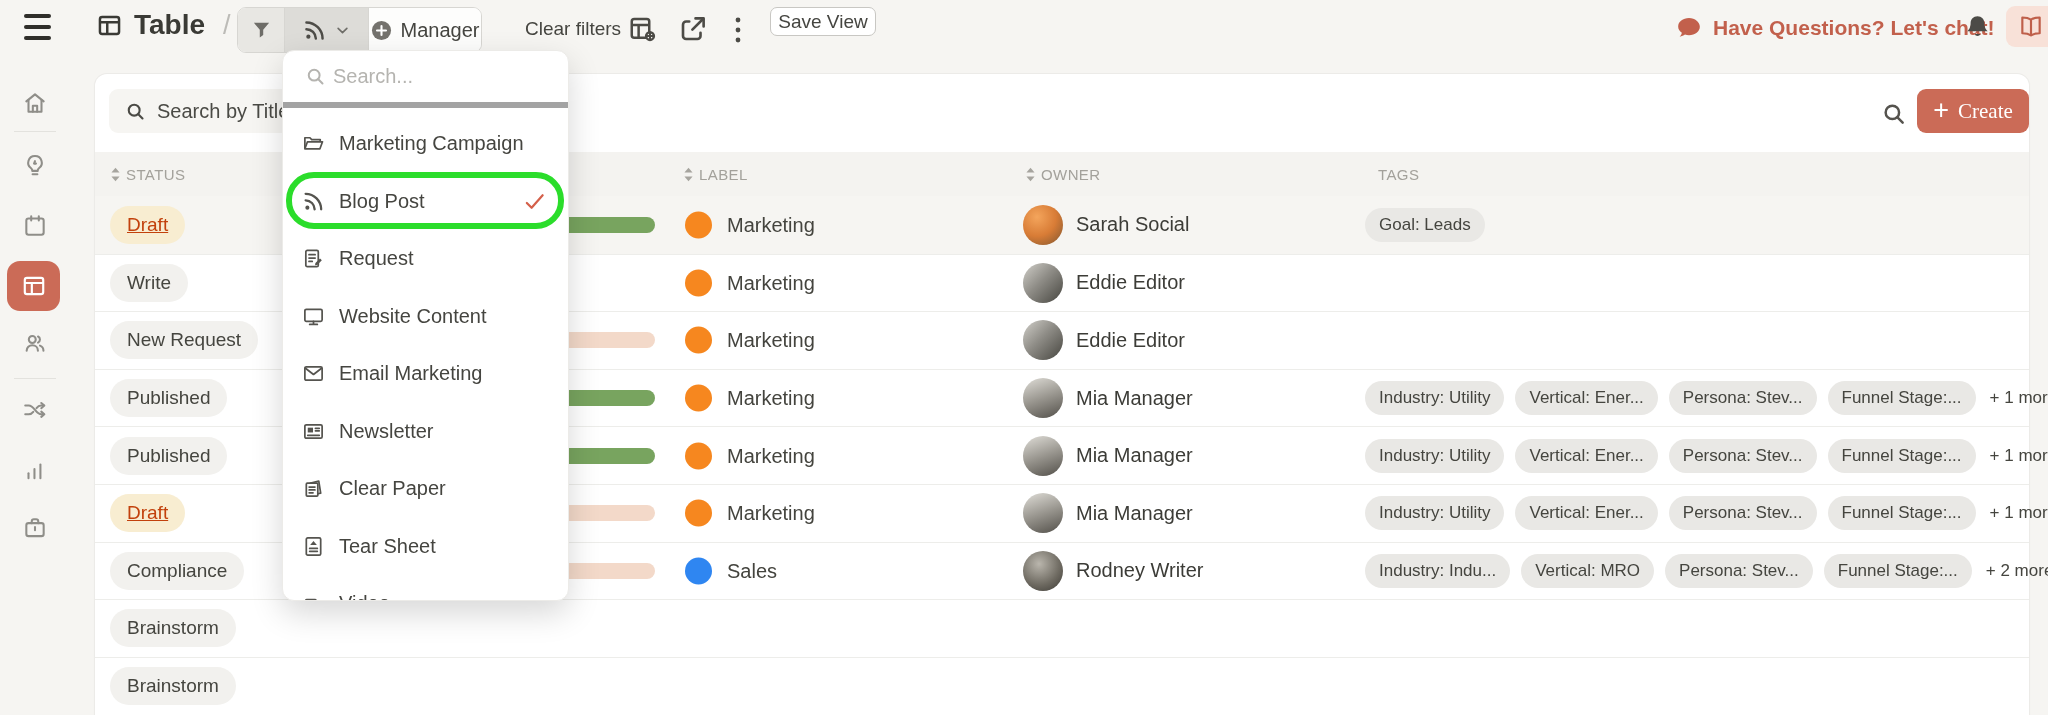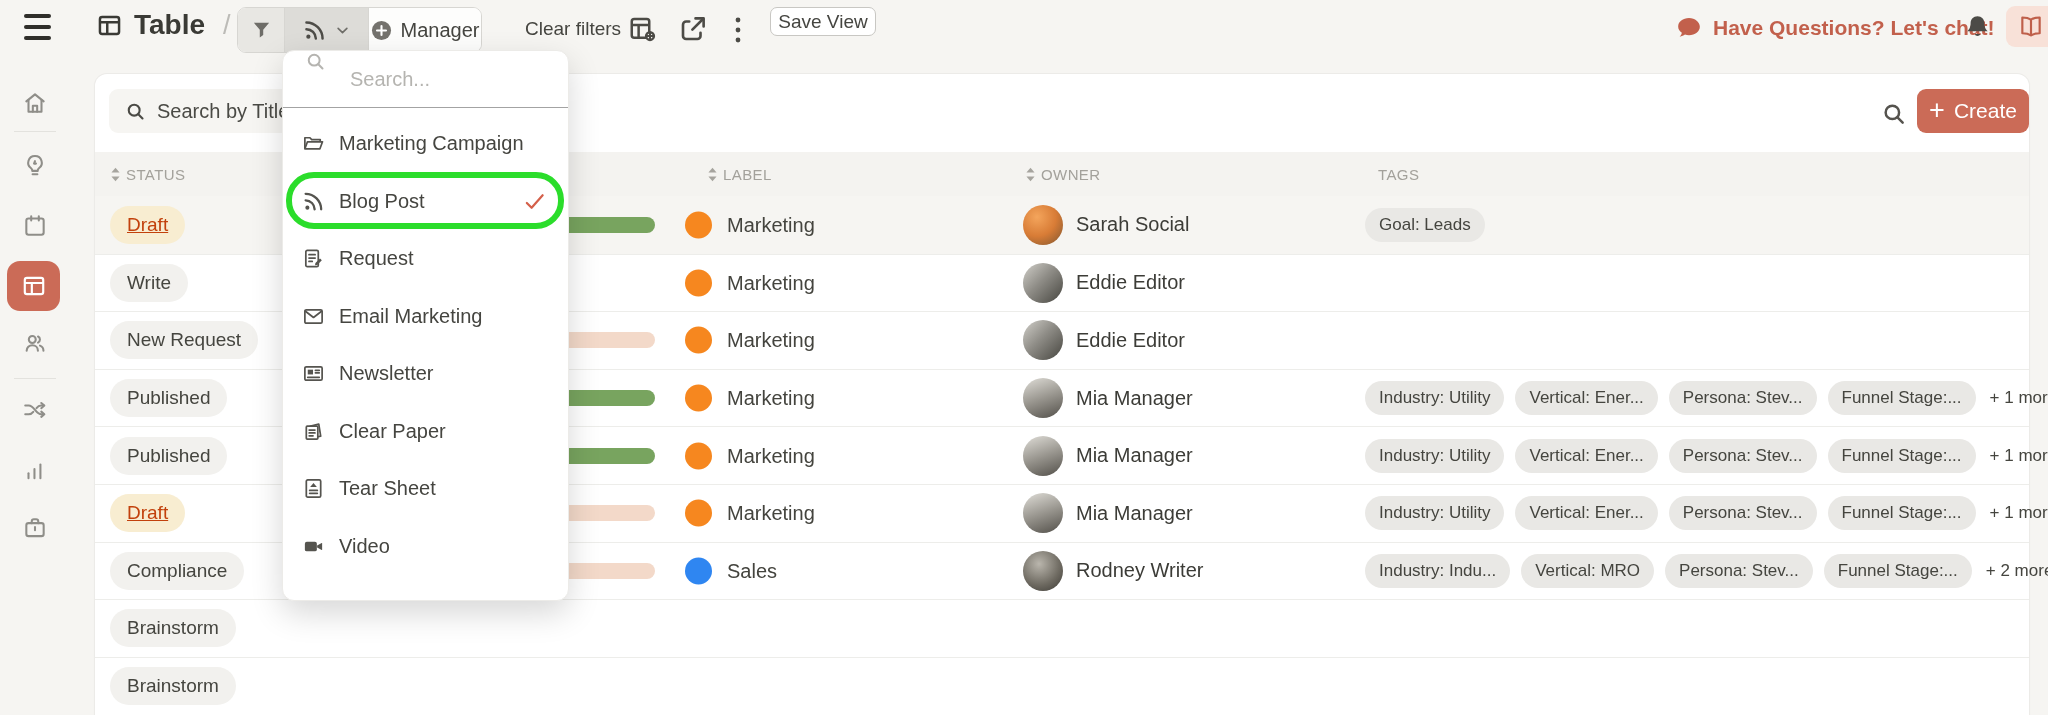--- a/index.html
+++ b/index.html
@@ -35,21 +35,21 @@
   .side-active { position:absolute; left:7px; top:261px; width:53px; height:50px; background:#cb6b57; border-radius:13px; display:flex; align-items:center; justify-content:center; color:#fff; cursor:pointer; }
 
   
   .card { position:absolute; left:95px; top:74px; width:1934px; height:641px; background:#fff; border-radius:12px 12px 0 0; box-shadow:0 0 0 1px #ecebe8, 0 1px 3px rgba(0,0,0,.05); }
   .search-box { position:absolute; left:14px; top:15px; width:458px; height:44px; background:#f6f5f2; border-radius:9px; display:flex; align-items:center; gap:11px; padding-left:16px; color:#4a4a45; }
   .search-box input { border:0; outline:0; background:transparent; font-family:inherit; font-size:20px; color:#4a4a45; width:320px; }
   .search-box input::placeholder { color:#4a4a45; opacity:1; }
   .card-search-icon { position:absolute; left:1786px; top:27px; color:#55534e; cursor:pointer; }
   .create-btn { position:absolute; left:1822px; top:15px; width:112px; height:44px; background:#cb6b57; border-radius:9px; display:flex; align-items:center; justify-content:center; gap:9px; color:#fff; cursor:pointer; }
   .create-btn .plus { font-size:27px; font-weight:400; line-height:1; margin-top:-2px; }
-  .create-btn .lbl { font-size:21px; }
+  .create-btn .lbl { font-size:21px;font-family:Liberation Serif, serif; }
 
   .thead { position:absolute; left:0; top:78px; width:100%; height:44px; background:#f4f3f0; }
   .th { position:absolute; top:0; height:44px; display:flex; align-items:center; gap:5px; font-size:15px; letter-spacing:.4px; color:#a3a19b; cursor:pointer; }
   .th svg { flex:none; }
 
   .tbody { position:absolute; left:0; top:122px; width:100%; }
   .row { position:relative; height:57.6px; background:#fff; cursor:pointer; }
   .row.hl { background:#f6f5f2; }
   .row + .row { border-top:1px solid #ededea; }
   .cell-status { position:absolute; left:15px; top:50%; transform:translateY(-50%); }
@@ -67,21 +67,21 @@
   .av-eddie { background:linear-gradient(135deg,#d2d0ca 0%, #8f8d87 45%, #46453f 100%); }
   .av-mia { background:linear-gradient(160deg,#e0ded8 0%, #99968f 50%, #524f49 100%); }
   .av-rodney { background:radial-gradient(circle at 40% 32%, #bab6ad, #6e6a61 58%, #3a3833 100%); }
   .owner-name { font-size:20px; color:#3c3c37; }
   .cell-tags { position:absolute; left:1270px; top:50%; transform:translateY(-50%); display:flex; align-items:center; gap:11px; }
   .chip { background:#e9e8e5; color:#45453f; font-size:17px; padding:7px 14px; border-radius:999px; white-space:nowrap; }
   .more { font-size:17px; color:#45453f; margin-left:3px; white-space:nowrap; }
 
   
   .dropdown { position:absolute; left:282px; top:50px; width:287px; height:551px; background:#fff; border:1px solid #ecebe8; border-radius:12px; box-shadow:0 12px 32px rgba(0,0,0,.16); overflow:hidden; z-index:40; }
-  .dd-search { height:57px; display:flex; gap:24px; padding-left:22px; border-bottom:1px solid #a3a3a3; color:#b5b4b0; }
+  .dd-search { height:57px; display:flex; align-items:center; gap:7px; padding-left:22px; border-bottom:6px solid #a3a3a3; color:#b5b4b0; }
   .dd-search input { border:0; outline:0; background:transparent; font-family:inherit; font-size:20px; color:#6a6964; width:190px; }
   .dd-search input::placeholder { color:#b5b4b0; opacity:1; }
   .dd-list { position:absolute; left:0; top:64px; width:100%; }
   .dd-item { height:57.5px; display:flex; align-items:center; gap:13px; padding:0 22px 0 17px; cursor:pointer; }
   .dd-icon { width:26px; display:flex; justify-content:center; color:#55544f; flex:none; }
   .dd-label { font-size:20px; color:#454540; white-space:nowrap; }
   .dd-check { margin-left:auto; color:#d4604a; flex:none; }
 
   .annotation { position:absolute; left:286px; top:172px; width:278px; height:57px; border:6px solid #2bdd2b; border-radius:28px; z-index:60; pointer-events:none; }
 
@@ -258,21 +258,21 @@
     </div>
 
     <div class="thead">
       <div class="th" style="left:15px;">
         <svg width="11" height="15" viewBox="0 0 10 14">
             <path d="M5 .8l3.8 4.4H1.2z" fill="#a6a49e"></path>
             <path d="M5 13.2L1.2 8.8h7.6z" fill="#a6a49e"></path>
           </svg>
         <span>STATUS</span>
       </div>
-      <div class="th" style="left:612px;">
+      <div class="th" style="left:588px;">
         <svg width="11" height="15" viewBox="0 0 10 14">
             <path d="M5 .8l3.8 4.4H1.2z" fill="#a6a49e"></path>
             <path d="M5 13.2L1.2 8.8h7.6z" fill="#a6a49e"></path>
           </svg>
         <span>LABEL</span>
       </div>
       <div class="th" style="left:930px;">
         <svg width="11" height="15" viewBox="0 0 10 14">
             <path d="M5 .8l3.8 4.4H1.2z" fill="#a6a49e"></path>
             <path d="M5 13.2L1.2 8.8h7.6z" fill="#a6a49e"></path>
@@ -447,20 +447,29 @@
               <rect x="4" y="3.5" width="13" height="17" rx="1.5"></rect>
               <path d="M7.3 8h6.4M7.3 11.5h6.4M7.3 15h3.4"></path>
               <path d="M14 16.8l4.8-4.8 1.9 1.9-4.8 4.8-2.3.4.4-2.3z" fill="currentColor" stroke="none"></path>
             </svg>
           </span>
         <span class="dd-label">Request</span>
       </div>
       <div class="dd-item">
         <span class="dd-icon">
             <svg width="23" height="23" viewBox="0 0 24 24" fill="none" stroke="currentColor" stroke-width="1.8" stroke-linecap="round" stroke-linejoin="round">
+              <rect x="3" y="4.5" width="18" height="12.5" rx="1.5"></rect>
+              <path d="M12 17v3.3M8 20.3h8"></path>
+            </svg>
+          </span>
+        <span class="dd-label">Website Content</span>
+      </div>
+      <div class="dd-item">
+        <span class="dd-icon">
+            <svg width="23" height="23" viewBox="0 0 24 24" fill="none" stroke="currentColor" stroke-width="1.8" stroke-linecap="round" stroke-linejoin="round">
               <rect x="3" y="5" width="18" height="14" rx="1.5"></rect>
               <path d="M3.6 6.5L12 13l8.4-6.5"></path>
             </svg>
           </span>
         <span class="dd-label">Email Marketing</span>
       </div>
       <div class="dd-item">
         <span class="dd-icon">
             <svg width="23" height="23" viewBox="0 0 24 24" fill="none" stroke="currentColor" stroke-width="1.8" stroke-linejoin="round">
               <rect x="3" y="5" width="18" height="14" rx="1.5"></rect>

